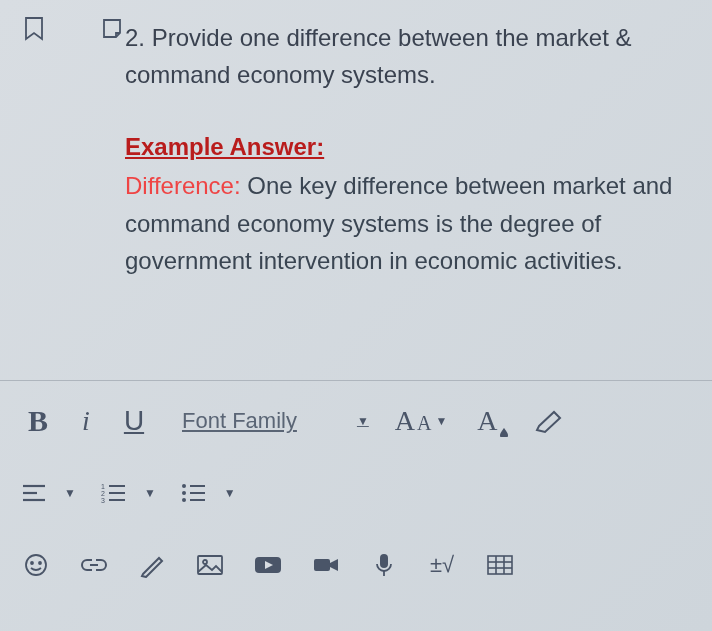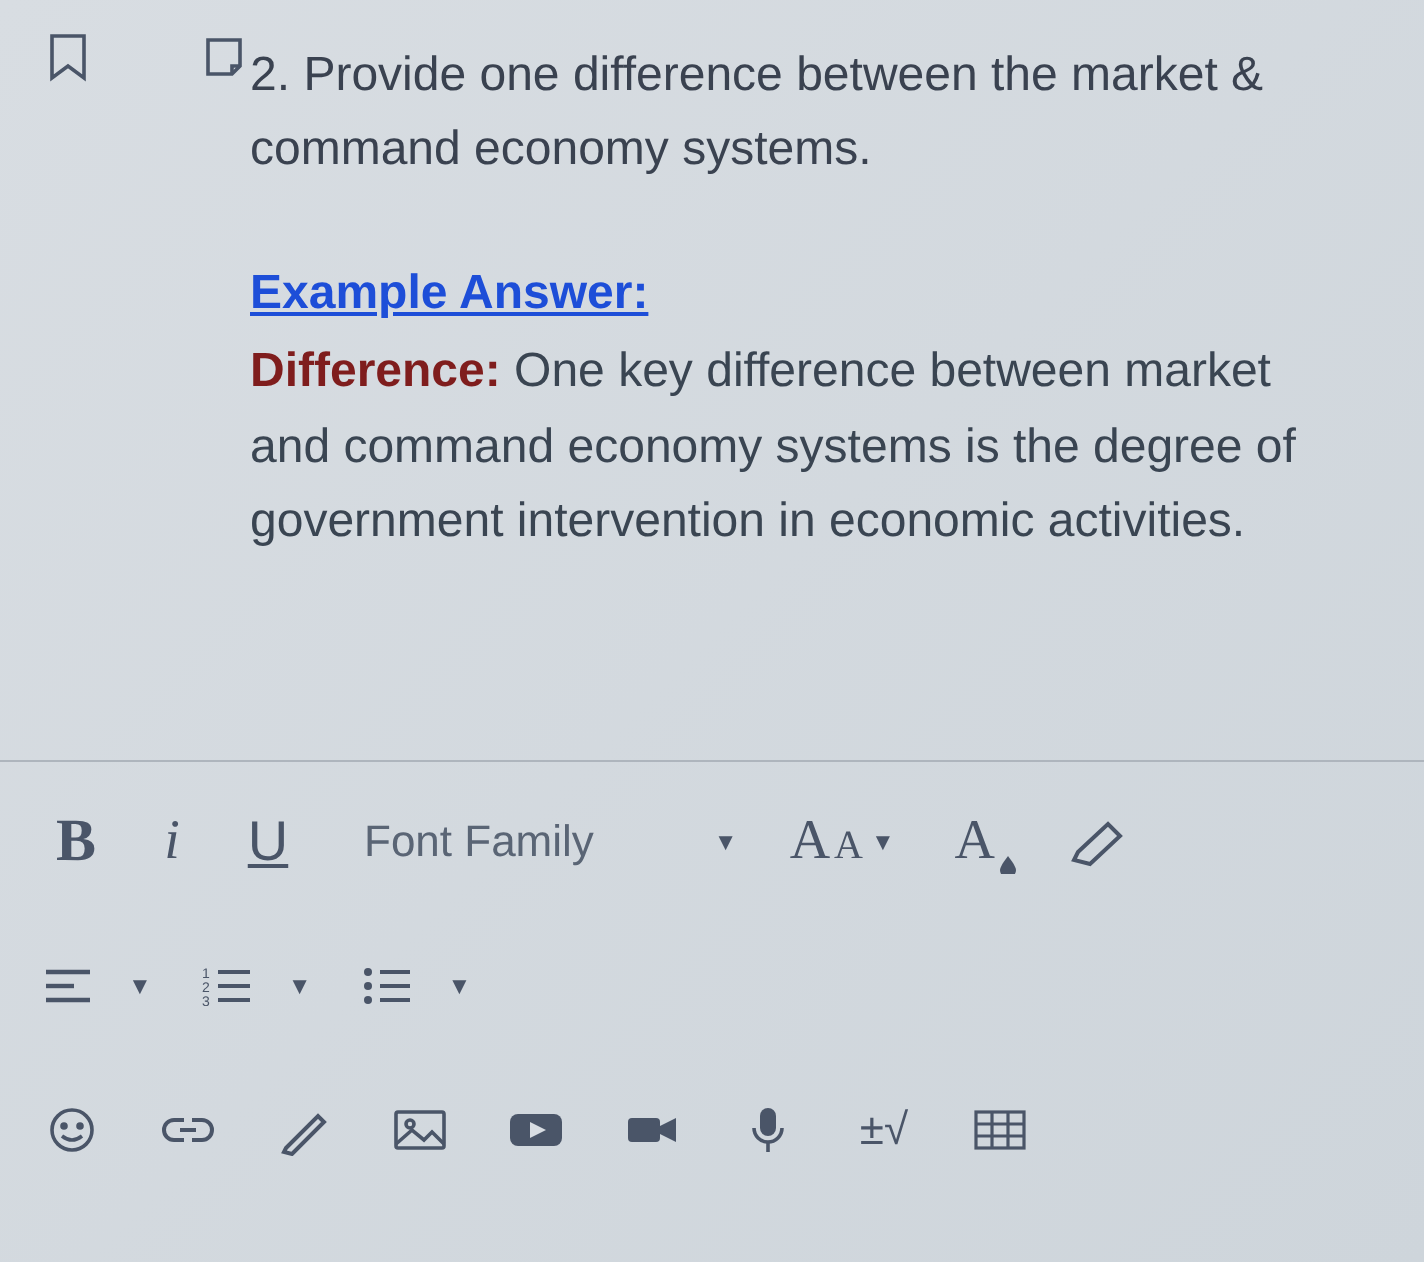--- a/index.html
+++ b/index.html
@@ -37,32 +37,32 @@
       font-size: 24px;
       line-height: 1.55;
       color: #3a4250;
       font-weight: 400;
       margin-bottom: 40px;
     }
     .example-label {
       font-size: 24px;
       font-weight: 700;
       text-decoration: underline;
-      color: #1d4ed8;
+      color: #b91c1c;
       display: block;
       margin-bottom: 6px;
     }
     .example-body {
       font-size: 24px;
       line-height: 1.55;
       color: #3a4552;
     }
     .diff-label {
-      font-weight: 700;
-      color: #7f1d1d;
+      font-weight: 400;
+      color: #ef4444;
     }
     .toolbar {
       position: absolute;
       left: 0;
       right: 0;
       top: 380px;
       border-top: 1px solid #aeb5bd;
       padding: 20px 14px 10px 14px;
       color: #4a5568;
     }
@@ -86,20 +86,21 @@
     .tb-bold { font-weight: 700; font-size: 30px; font-family: 'Times New Roman', serif; }
     .tb-italic { font-style: italic; font-family: 'Times New Roman', serif; font-size: 28px; }
     .tb-under { text-decoration: underline; font-size: 28px; }
     .font-family {
       font-size: 22px;
       color: #5a6575;
       padding: 0 20px 0 24px;
       display: flex;
       align-items: center;
       gap: 60px;
+      text-decoration: underline;
     }
     .dd-caret {
       font-size: 12px;
       color: #4a5568;
     }
     .fontsize-group {
       display: flex;
       align-items: baseline;
       gap: 2px;
       font-family: 'Times New Roman', serif;

